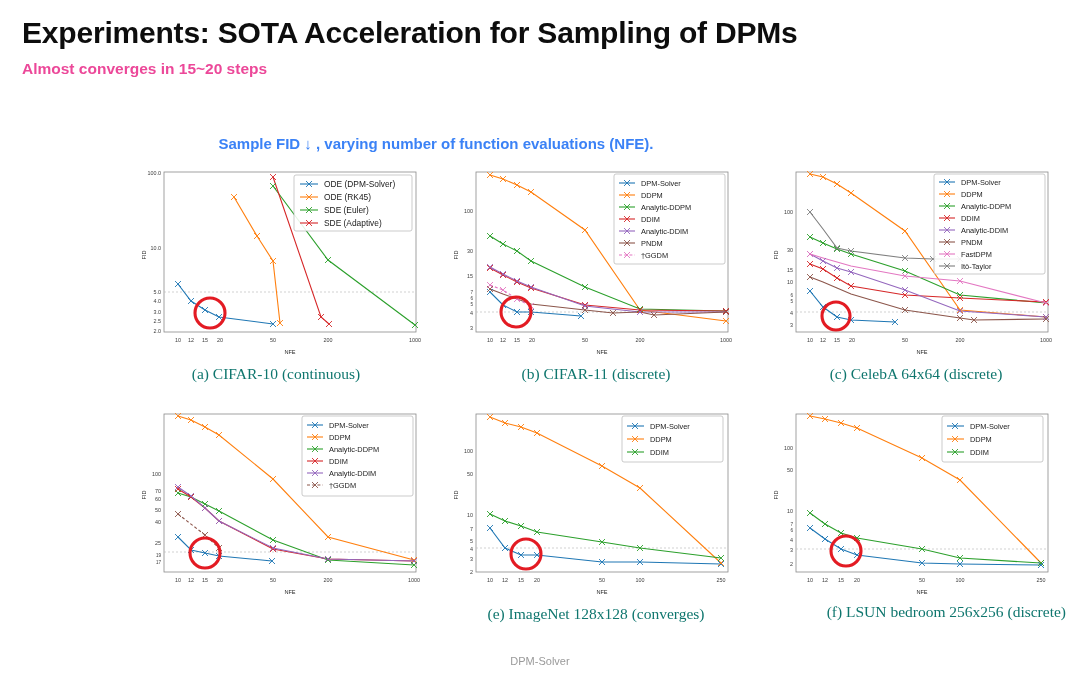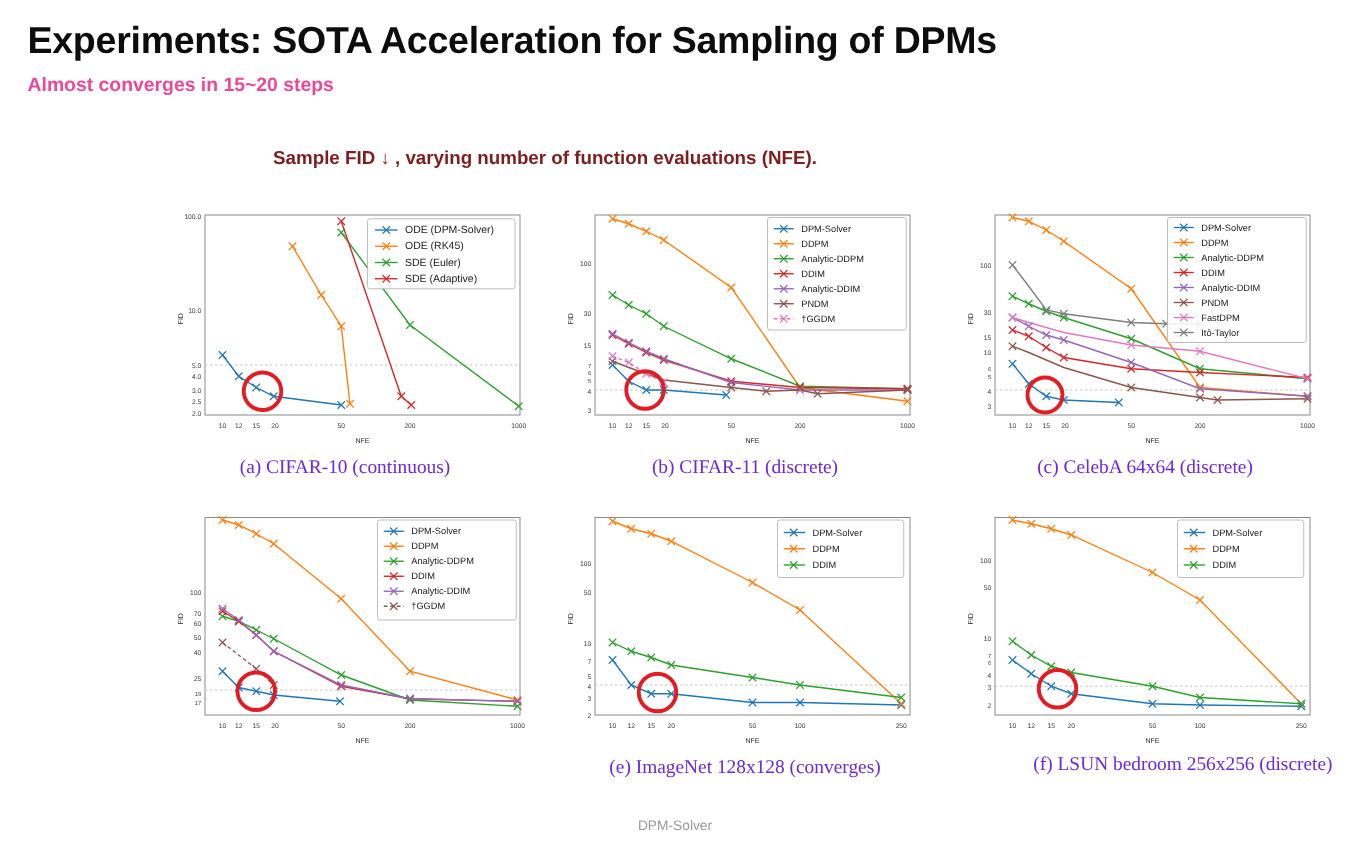--- a/index.html
+++ b/index.html
@@ -19,31 +19,31 @@
     position:absolute;left:22px;top:16px;
     font-size:30px;font-weight:bold;letter-spacing:-0.2px;
     color:#0d0d0d;white-space:nowrap;
     font-family:"Liberation Sans", sans-serif;
   }
   .slide-subtitle{
     position:absolute;left:22px;top:60px;
     font-size:15.5px;font-weight:bold;color:#ec4899;white-space:nowrap;
   }
   .figure-caption{
-    position:absolute;top:118px;left:0;width:872px;text-align:center;
-    font-size:15px;font-weight:bold;color:#7f1d1d;
+    position:absolute;top:135px;left:0;width:872px;text-align:center;
+    font-size:15px;font-weight:bold;color:#3b82f6;
   }
 
   
   .figure{position:absolute;left:116px;top:160px;width:960px;height:500px;}
   .panel{position:absolute;width:320px;height:200px;}
   .panel-cap{
     position:absolute;width:330px;text-align:center;
     font-family:"Liberation Serif", serif;
-    font-size:15.5px;color:#6d28d9;line-height:1.12;
+    font-size:15.5px;color:#0f766e;line-height:1.12;
   }
 
   .p-a{left:0px;  top:0px;}
   .p-b{left:320px;top:0px;}
   .p-c{left:640px;top:0px;}
   .p-d{left:0px;  top:240px;}
   .p-e{left:320px;top:240px;}
   .p-f{left:640px;top:240px;}
 
   .cap-a{left:-5px; top:205px;}

